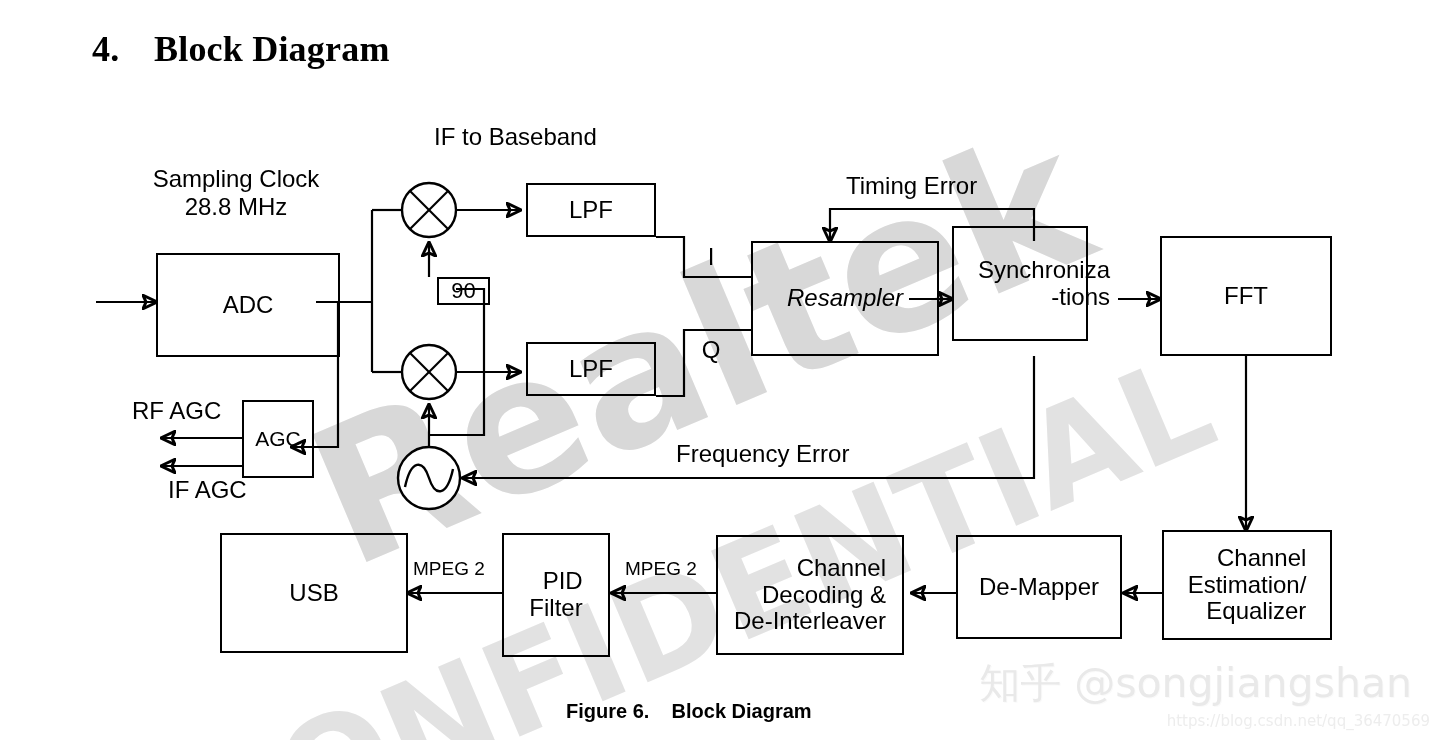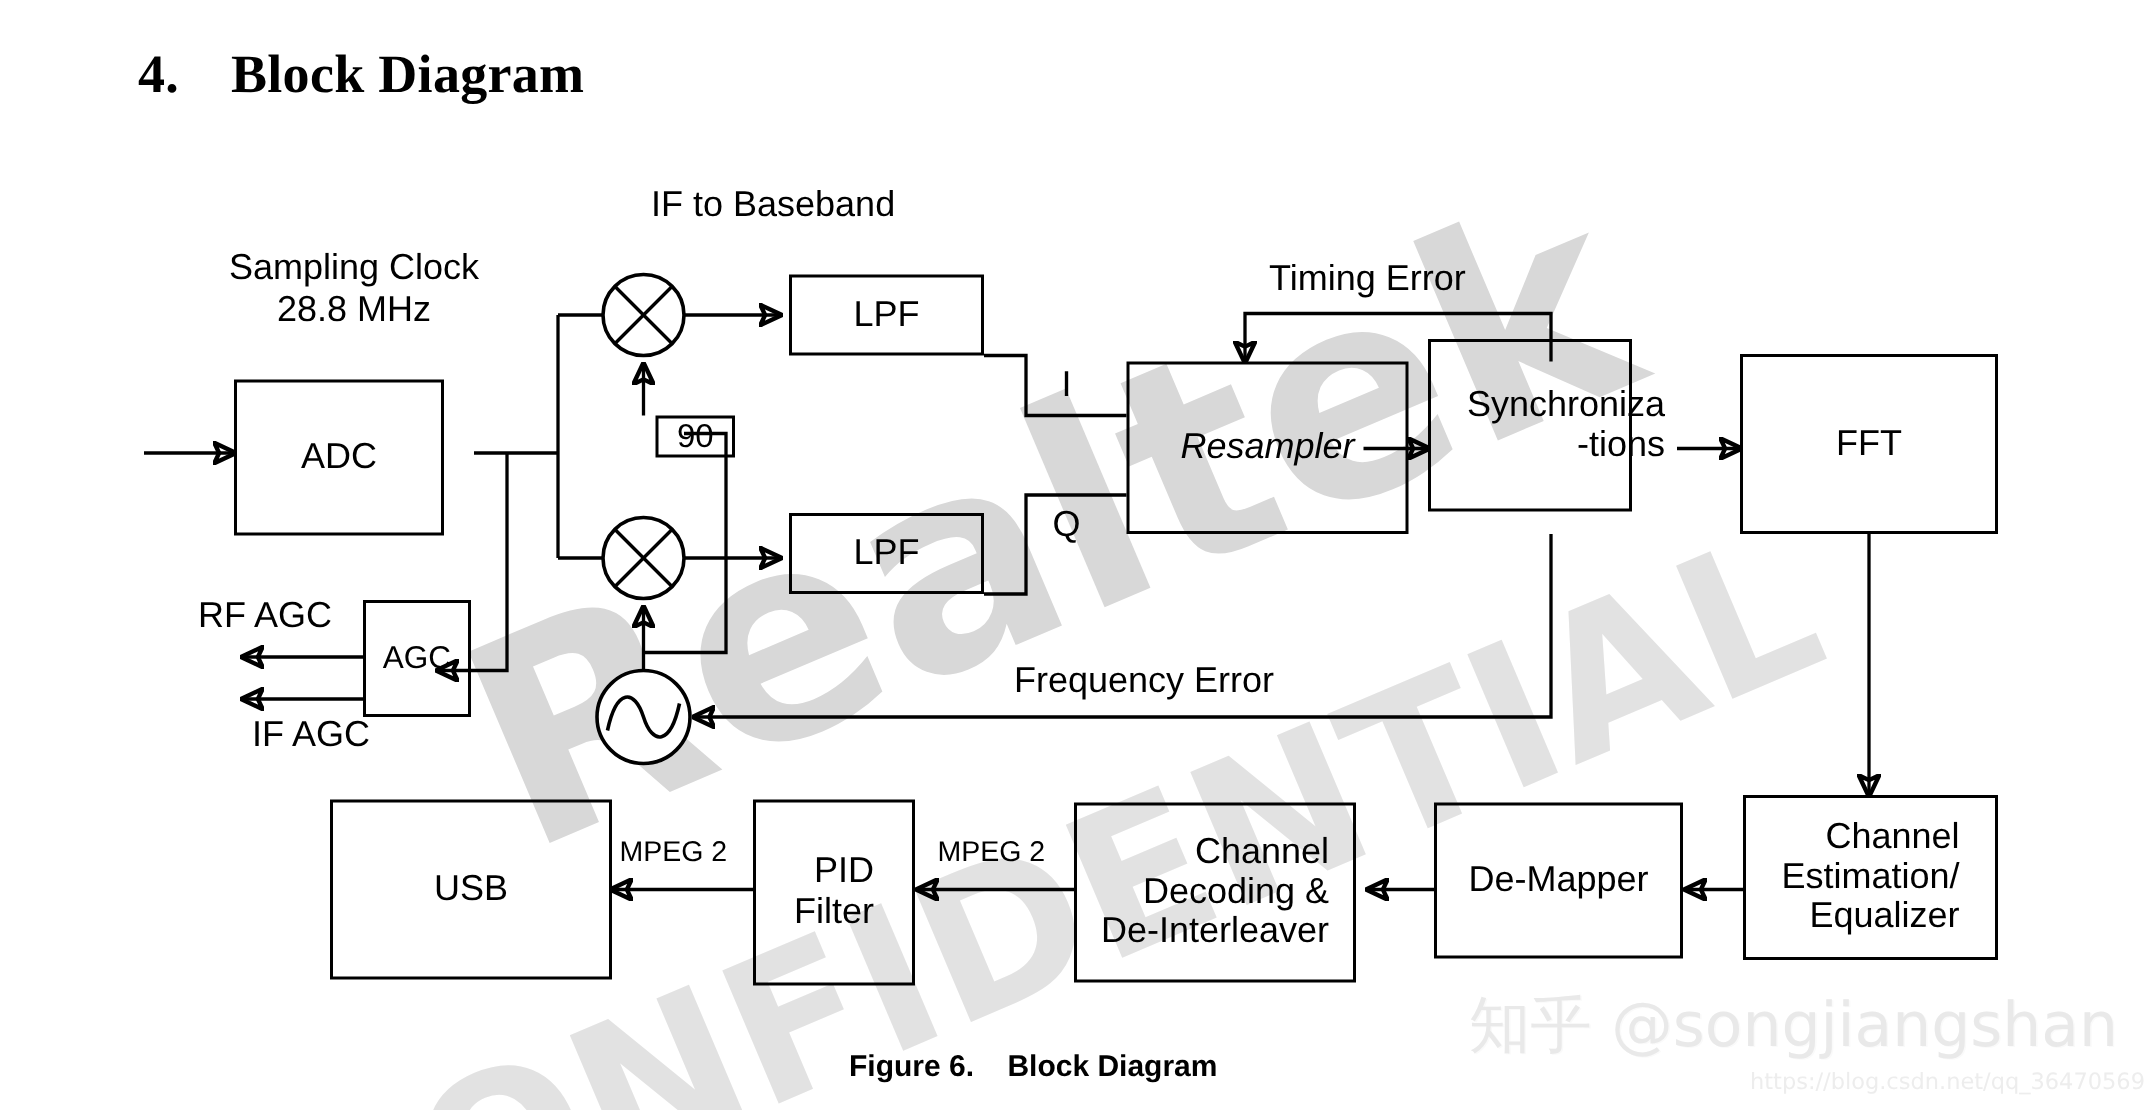--- a/index.html
+++ b/index.html
@@ -220,21 +220,21 @@
 
     <line x1="1162" y1="593" x2="1124" y2="593" marker-end="url(#ar)"></line>
 
     <line x1="956" y1="593" x2="912" y2="593" marker-end="url(#ar)"></line>
 
     <line x1="716" y1="593" x2="612" y2="593" marker-end="url(#ar)"></line>
 
     <line x1="502" y1="593" x2="408" y2="593" marker-end="url(#ar)"></line>
   </svg>
 
-  <div class="box" style="left:156px; top:253px; width:140px; height:104px;">ADC</div>
+  <div class="box" style="left:156px; top:253px; width:184px; height:104px;">ADC</div>
   <div class="box small" style="left:242px; top:400px; width:72px; height:78px;">AGC</div>
   <div class="box tiny" style="left:403px; top:277px; width:53px; height:28px;">90</div>
   <div class="box" style="left:526px; top:183px; width:130px; height:54px;">LPF</div>
   <div class="box" style="left:526px; top:342px; width:130px; height:54px;">LPF</div>
   <div class="box" style="left:751px; top:241px; width:188px; height:115px;font-style:italic;">Resampler</div>
   <div class="box" style="left:952px; top:226px; width:136px; height:115px;padding-left:48px;">Synchroniza
 -tions</div>
   <div class="box" style="left:1160px; top:236px; width:172px; height:120px;">FFT</div>
   <div class="box" style="left:1162px; top:530px; width:170px; height:110px;">Channel
 Estimation/

